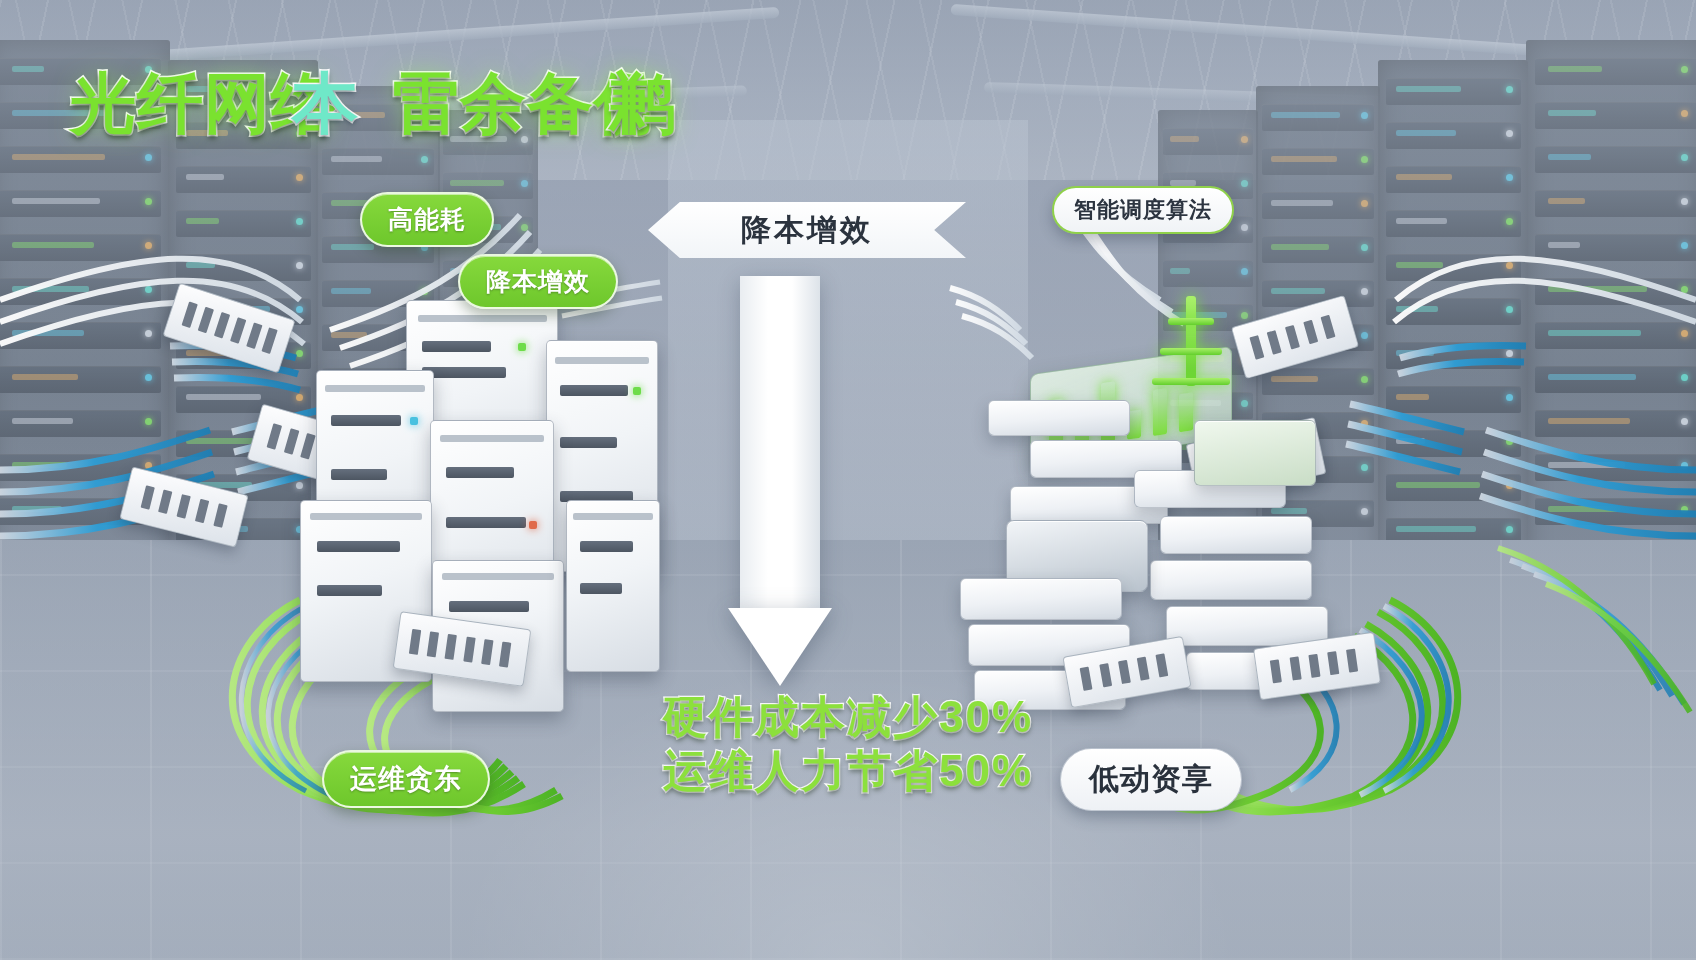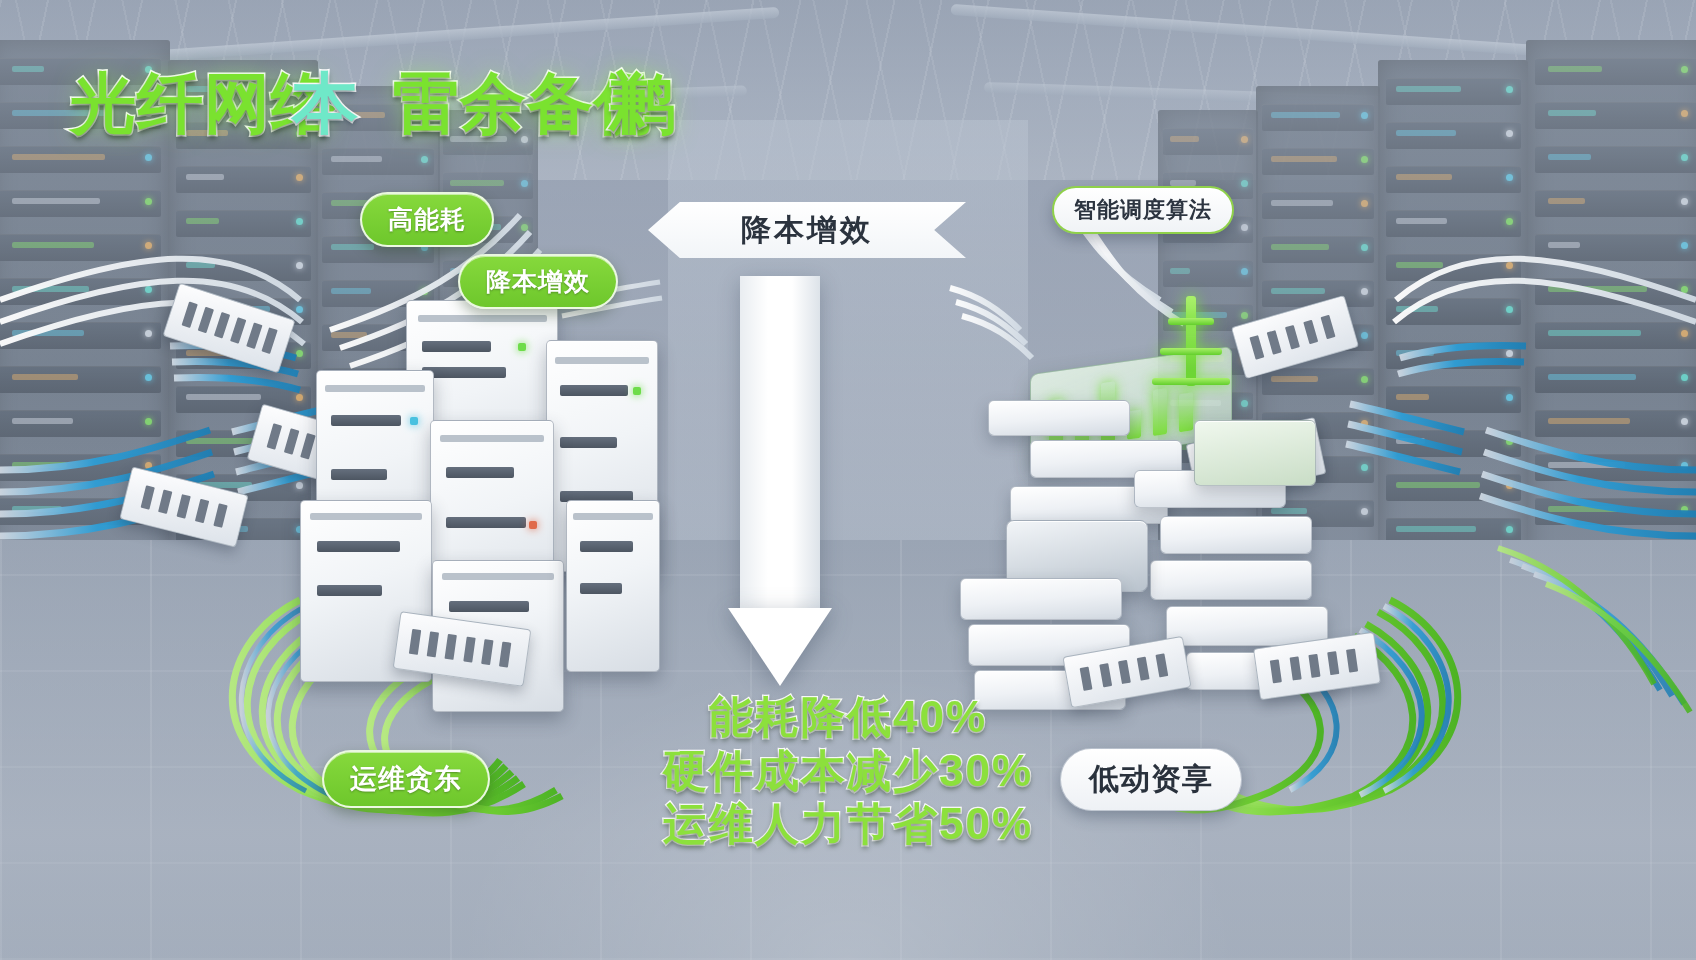--- a/index.html
+++ b/index.html
@@ -868,18 +868,17 @@
   <div class="arrow-head" style="left:728px;top:608px;"></div>
 
   <div class="pill pill-green" style="left:360px;top:192px;">高能耗</div>
   <div class="pill pill-green" style="left:458px;top:254px;">降本增效</div>
   <div class="pill pill-white" style="left:1052px;top:186px;font-size:22px;padding:7px 20px;">智能调度算法</div>
 
   <div class="pill pill-green" style="left:322px;top:750px;font-size:27px;">运维贪东</div>
   <div class="pill pill-plain" style="left:1060px;top:748px;font-size:30px;padding:10px 28px;">低动资享</div>
 
   <div class="stats" style="top:690px;">
-    <div class="stat">能耗降低40%</div>
     <div class="stat">硬件成本减少30%</div>
     <div class="stat">运维人力节省50%</div>
   </div>
 
 </div>
 
 </body></html>

